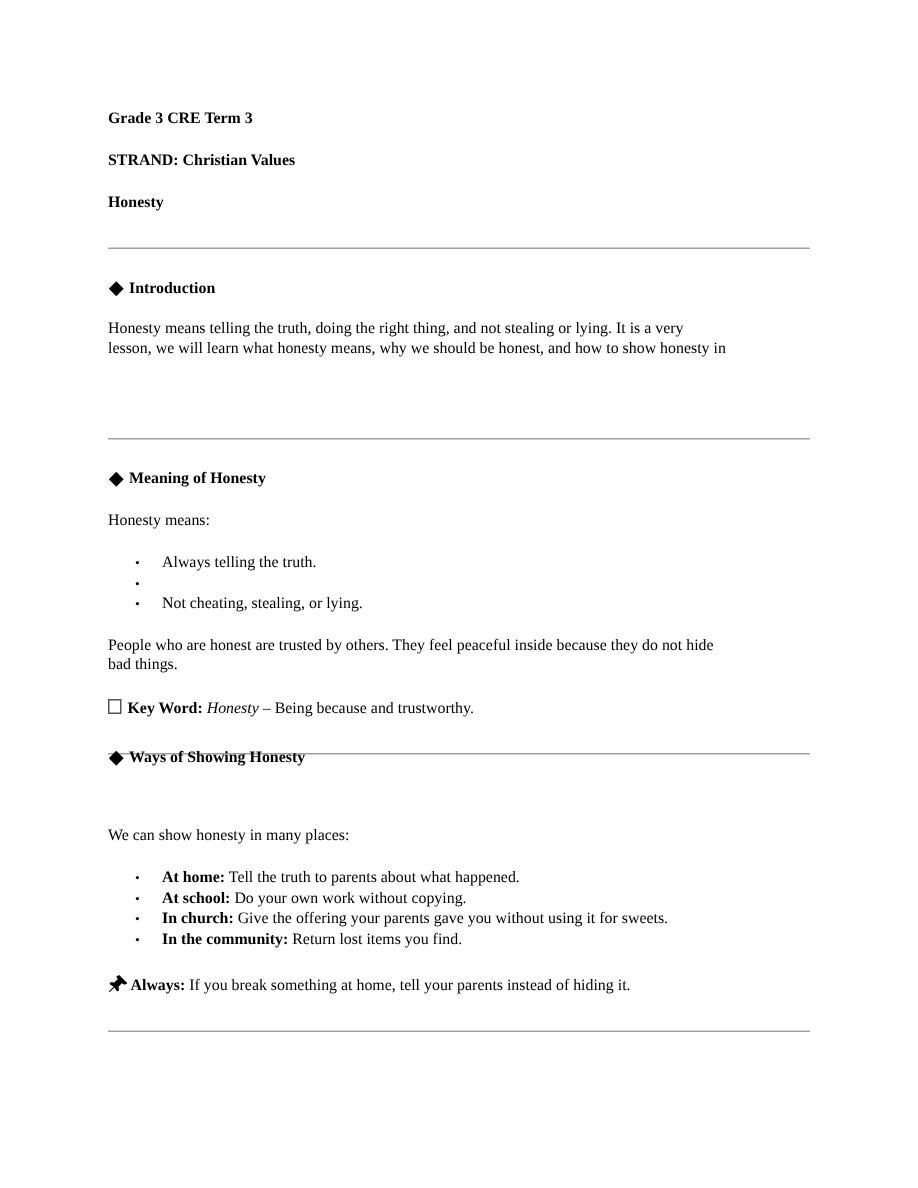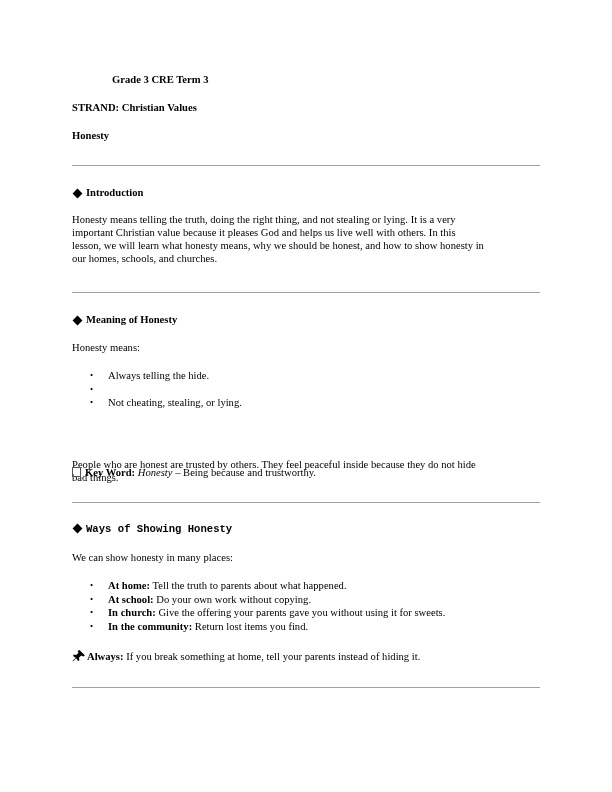--- a/index.html
+++ b/index.html
@@ -82,59 +82,57 @@
       vertical-align: -2px;
       margin-right: 2px;
     }
     i { font-style: italic; }
   </style>
 </head>
 <body>
 
 <div class="page">
 
-  <div class="abs b" style="top:73px;margin-left:40px;">Grade 3 CRE Term 3</div>
+  <div class="abs b" style="top:73px;">Grade 3 CRE Term 3</div>
   <div class="abs b" style="top:101px;">STRAND: Christian Values</div>
   <div class="abs b" style="top:129px;">Honesty</div>
 
   <div class="hr" style="top:165px;"></div>
 
   <div class="abs b" style="top:186px;">
     <span class="diamond"></span><span>Introduction</span>
   </div>
   <div class="para para-lines" style="top:213px;">
     <span>Honesty means telling the truth, doing the right thing, and not stealing or lying. It is a very</span>
-    <span>important Christian value because it pleases God and helps us live well with others. In this</span>
     <span>lesson, we will learn what honesty means, why we should be honest, and how to show honesty in</span>
-    <span>our homes, schools, and churches.</span>
   </div>
 
   <div class="hr" style="top:292px;"></div>
 
   <div class="abs b" style="top:313px;">
     <span class="diamond"></span><span>Meaning of Honesty</span>
   </div>
   <div class="abs" style="top:341px;">Honesty means:</div>
   <ul class="list" style="top:369px;">
-    <li><span class="bullet">•</span><span>Always telling the hide.</span></li>
+    <li><span class="bullet">•</span><span>Always telling the truth.</span></li>
     <li><span class="bullet">•</span></li>
     <li><span class="bullet">•</span><span>Not cheating, stealing, or lying.</span></li>
   </ul>
-  <div class="para para-lines" style="top:424px;margin-top:34px;">
+  <div class="para para-lines" style="top:424px;">
     <span>People who are honest are trusted by others. They feel peaceful inside because they do not hide</span>
     <span>bad things.</span>
   </div>
   <div class="abs" style="top:466px;">
     <span class="boxglyph"></span><span class="b">Key Word:</span>
     <i>Honesty</i><span> – Being because and trustworthy.</span>
   </div>
 
   <div class="hr" style="top:502px;"></div>
 
-  <div class="abs b" style="top:523px;font-family:Liberation Mono, monospace;">
+  <div class="abs b" style="top:499px;">
     <span class="diamond"></span><span>Ways of Showing Honesty</span>
   </div>
   <div class="abs" style="top:551px;">We can show honesty in many places:</div>
   <ul class="list" style="top:579px;">
     <li><span class="bullet">•</span><span class="b">At home:</span><span> Tell the truth to parents about what happened.</span></li>
     <li><span class="bullet">•</span><span class="b">At school:</span><span> Do your own work without copying.</span></li>
     <li><span class="bullet">•</span><span class="b">In church:</span><span> Give the offering your parents gave you without using it for sweets.</span></li>
     <li><span class="bullet">•</span><span class="b">In the community:</span><span> Return lost items you find.</span></li>
   </ul>
   <div class="abs" style="top:650px;">

